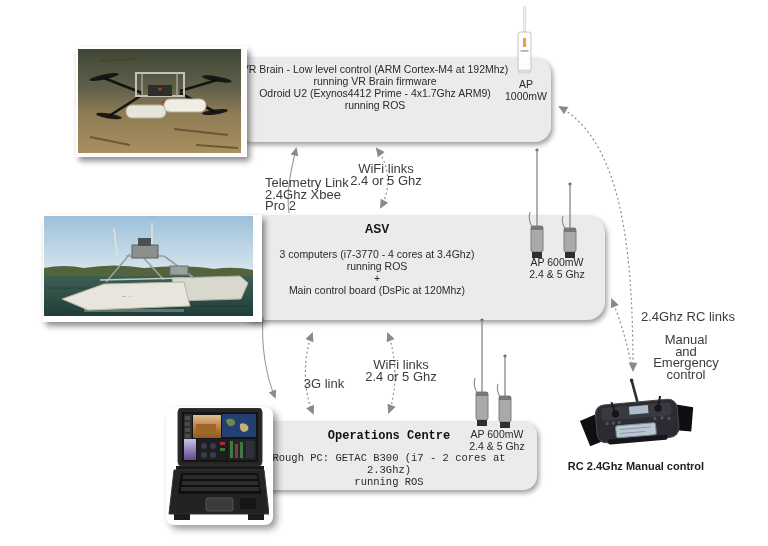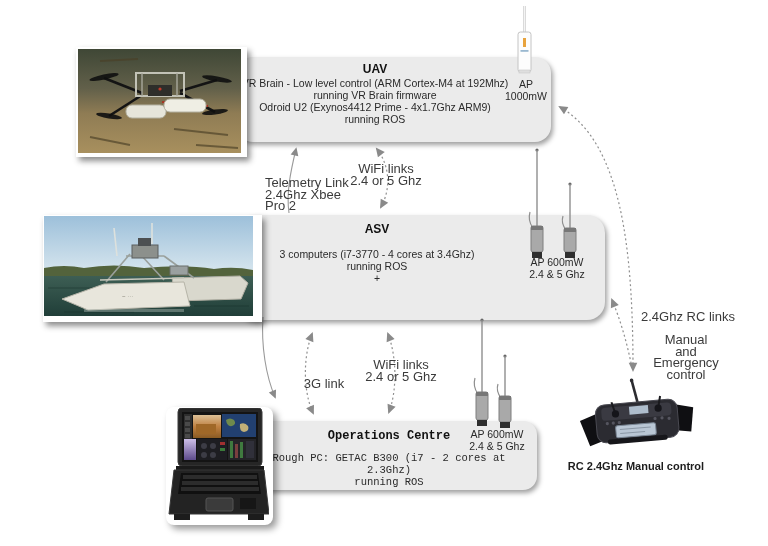--- a/index.html
+++ b/index.html
@@ -20,32 +20,32 @@
 </head>
 <body>
 
 <div class="canvas">
 
   <div class="box" style="left:237px;top:57px;width:314px;height:85px;border-radius:16px;"></div>
   <div class="box" style="left:237px;top:215px;width:368px;height:105px;border-radius:18px;"></div>
   <div class="box" style="left:255px;top:421px;width:282px;height:69px;border-radius:14px;"></div>
 
   <div class="box-text" style="left:237px;top:63px;width:276px;">
-    <div class="box-title" style="margin-bottom:1px;">UAV</div>
     <div class="box-line">VR Brain - Low level control (ARM Cortex-M4 at 192Mhz)</div>
     <div class="box-line">running VR Brain firmware</div>
     <div class="box-line">Odroid U2 (Exynos4412 Prime - 4x1.7Ghz ARM9)</div>
     <div class="box-line">running ROS</div>
   </div>
 
   <div class="box-text" style="left:237px;top:223px;width:280px;">
     <div class="box-title" style="margin-bottom:12px;">ASV</div>
     <div class="box-line">3 computers (i7-3770 - 4 cores at 3.4Ghz)</div>
     <div class="box-line">running ROS</div>
     <div class="box-line">+</div>
+    <div class="box-line">Main control board (DsPic at 120Mhz)</div>
   </div>
 
   <div class="box-text" style="left:255px;top:430px;width:268px;font-family:Liberation Mono, monospace;">
     <div class="box-title" style="margin-bottom:9px;">Operations Centre</div>
     <div class="box-line">Rough PC: GETAC B300 (i7 - 2 cores at 2.3Ghz)</div>
     <div class="box-line">running ROS</div>
   </div>
 
   <div class="ap-label" style="left:496px;top:78px;width:60px;">
     <div>AP</div>

